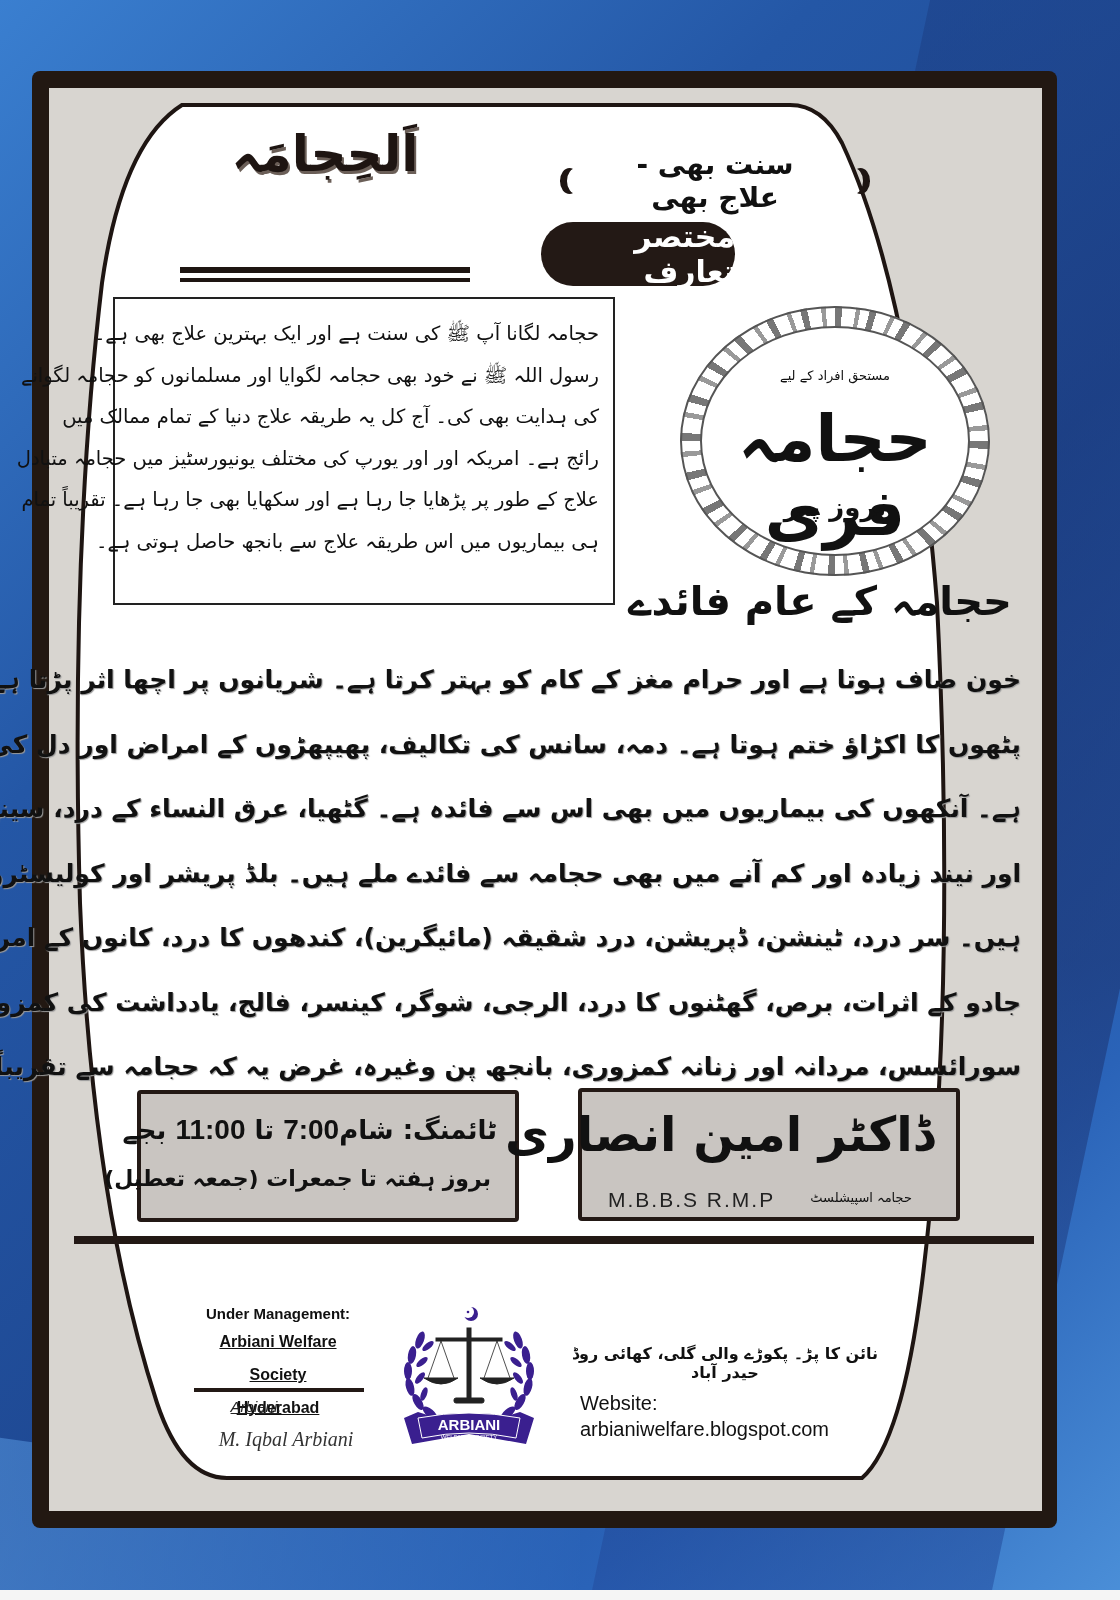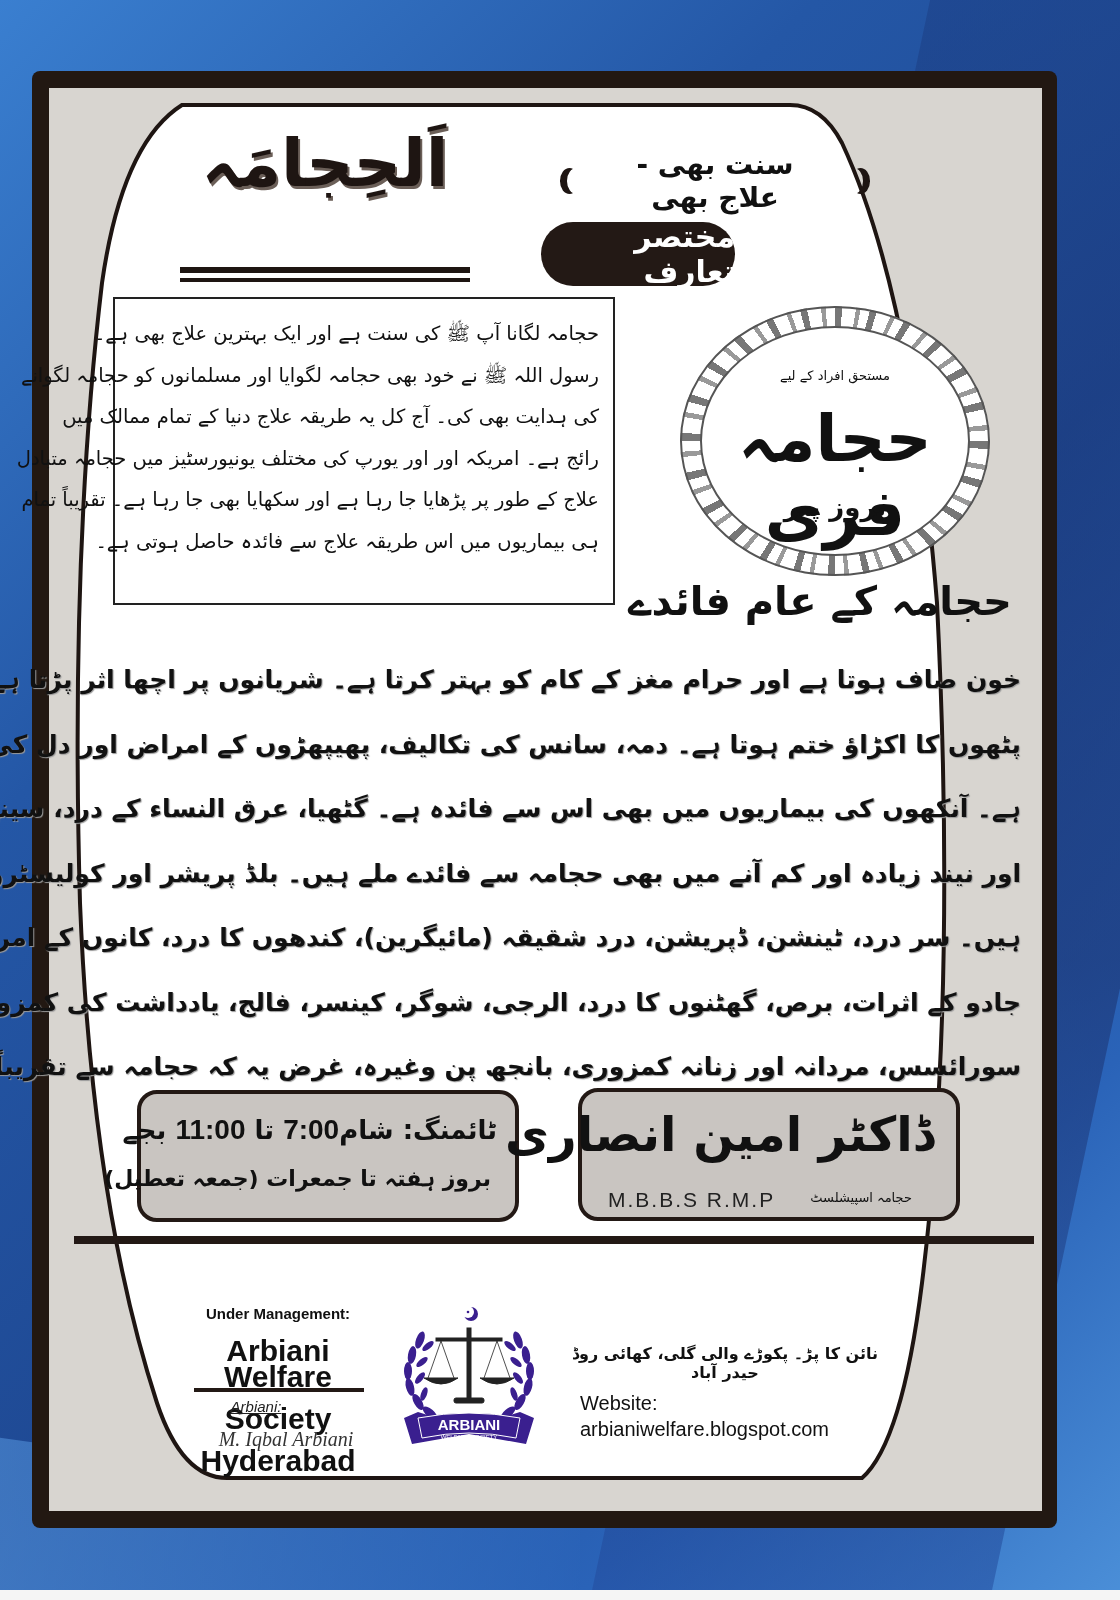--- a/index.html
+++ b/index.html
@@ -24,21 +24,21 @@
   .paper {
     position:absolute; left:62px; top:103px; width:968px; height:1380px;
   }
   .paper svg { position:absolute; left:0; top:0; }
 
   .content { position:absolute; left:0; top:0; width:1120px; height:1600px; }
   .ur { font-family:"DejaVu Sans", sans-serif; direction:rtl; color:#111; }
 
   .title {
     position:absolute; left:165px; top:125px; width:320px; text-align:center;
-    font-size:66px; font-weight:bold; color:#1e1512; letter-spacing:2px;
+    font-size:50px; font-weight:bold; color:#1e1512; letter-spacing:2px;
     text-shadow: 2px 3px 0 #6b5f58;
   }
   .title-lines { position:absolute; left:180px; top:267px; width:290px; }
   .title-lines div { height:6px; background:#1e1512; margin-bottom:5px; }
   .title-lines div:last-child { height:4px; }
 
   .slogan {
     position:absolute; left:560px; top:148px; width:310px; text-align:center;
     font-size:28px; font-weight:bold; display:flex; align-items:center; justify-content:center; gap:26px;
   }
@@ -81,37 +81,37 @@
   .benefits-heading {
     position:absolute; left:620px; top:578px; width:400px; text-align:center;
     font-size:40px; font-weight:bold;
   }
   .benefits {
     position:absolute; left:75px; top:648px; width:946px;
   }
   .benefits p { margin:0; font-size:25px; line-height:64.5px; text-align:justify; text-align-last:justify; white-space:nowrap; font-weight:bold; text-shadow:1px 1px 1px #999; }
 
   .gray-box {
-    position:absolute; background:#c9c5c1; border:4px solid #231915; border-radius:20px; box-sizing:border-box;
+    position:absolute; background:#c9c5c1; border:4px solid #231915; border-radius:4px; box-sizing:border-box;
   }
   .timing-box { left:137px; top:1090px; width:382px; height:132px; }
   .timing-line1 { position:absolute; right:18px; top:20px; font-size:26px; font-weight:bold; white-space:nowrap; }
   .timing-line1 .num { font-family:"Liberation Sans", sans-serif; font-size:28px; }
   .timing-line2 { position:absolute; right:24px; top:72px; font-size:22px; font-weight:bold; white-space:nowrap; }
 
   .doctor-box { left:578px; top:1088px; width:382px; height:133px; }
   .doctor-name { position:absolute; right:22px; top:14px; font-size:48px; font-weight:bold; white-space:nowrap; }
   .doctor-degree { position:absolute; left:26px; top:96px; font-family:"Liberation Sans", sans-serif; font-size:21px; letter-spacing:2px; color:#222; }
   .doctor-spec { position:absolute; right:44px; top:98px; font-size:13px; }
 
   .footer-divider { position:absolute; left:74px; top:1236px; width:960px; height:8px; background:#231915; }
 
   .mgmt { position:absolute; left:180px; top:1305px; width:196px; text-align:center; font-family:"Liberation Sans", sans-serif; color:#111; }
   .mgmt-label { font-size:15px; font-weight:bold; }
-  .mgmt-org { font-size:30px; font-weight:bold; line-height:26px; margin-top:16px; }
+  .mgmt-org { font-size:16px; font-weight:bold; line-height:26px; margin-top:7px;text-decoration:underline; }
   .mgmt-line { position:absolute; left:194px; top:1388px; width:170px; height:4px; background:#231915; }
   .chair-label { position:absolute; left:196px; top:1398px; width:120px; text-align:center; font-family:"Liberation Sans", sans-serif; font-style:italic; font-size:15px; text-decoration:underline; color:#222; }
   .chair-name { position:absolute; left:186px; top:1428px; width:200px; text-align:center; font-family:"Liberation Serif", serif; font-style:italic; font-size:20px; color:#333; }
 
   .logo { position:absolute; left:398px; top:1300px; width:142px; height:148px; }
 
   .clinic-name { position:absolute; left:560px; top:1268px; width:330px; text-align:center; font-size:40px; }
   .clinic-address { position:absolute; left:560px; top:1344px; width:330px; text-align:center; font-size:16px; font-weight:bold; }
   .website-label { position:absolute; left:580px; top:1392px; font-family:"Liberation Sans", sans-serif; font-size:20px; color:#111; }
   .website-url { position:absolute; left:580px; top:1418px; font-family:"Liberation Sans", sans-serif; font-size:20px; color:#111; }
@@ -146,21 +146,21 @@
   </div>
 
   <div class="pill ur">مختصر تعارف</div>
 
   <div class="intro-box ur">
     <p>حجامہ لگانا آپ ﷺ کی سنت ہے اور ایک بہترین علاج بھی ہے۔</p>
     <p>رسول اللہ ﷺ نے خود بھی حجامہ لگوایا اور مسلمانوں کو حجامہ لگوانے</p>
     <p>کی ہدایت بھی کی۔ آج کل یہ طریقہ علاج دنیا کے تمام ممالک میں</p>
     <p>رائج ہے۔ امریکہ اور اور یورپ کی مختلف یونیورسٹیز میں حجامہ متبادل</p>
     <p>علاج کے طور پر پڑھایا جا رہا ہے اور سکھایا بھی جا رہا ہے۔ تقریباً تمام</p>
-    <p style="text-align-last:center;">ہی بیماریوں میں اس طریقہ علاج سے فائدہ حاصل ہوتی ہے۔</p>
+    <p style="text-align-last:center;">ہی بیماریوں میں اس طریقہ علاج سے بانجھ حاصل ہوتی ہے۔</p>
   </div>
 
   <div class="badge">
     <div class="badge-ring"></div>
     <div class="badge-ring-outline"></div>
     <div class="badge-ring-inner"></div>
     <div class="badge-small ur">مستحق افراد کے لیے</div>
     <div class="badge-big ur">حجامہ فری</div>
     <div class="badge-day ur">بروز پیر</div>
   </div>

